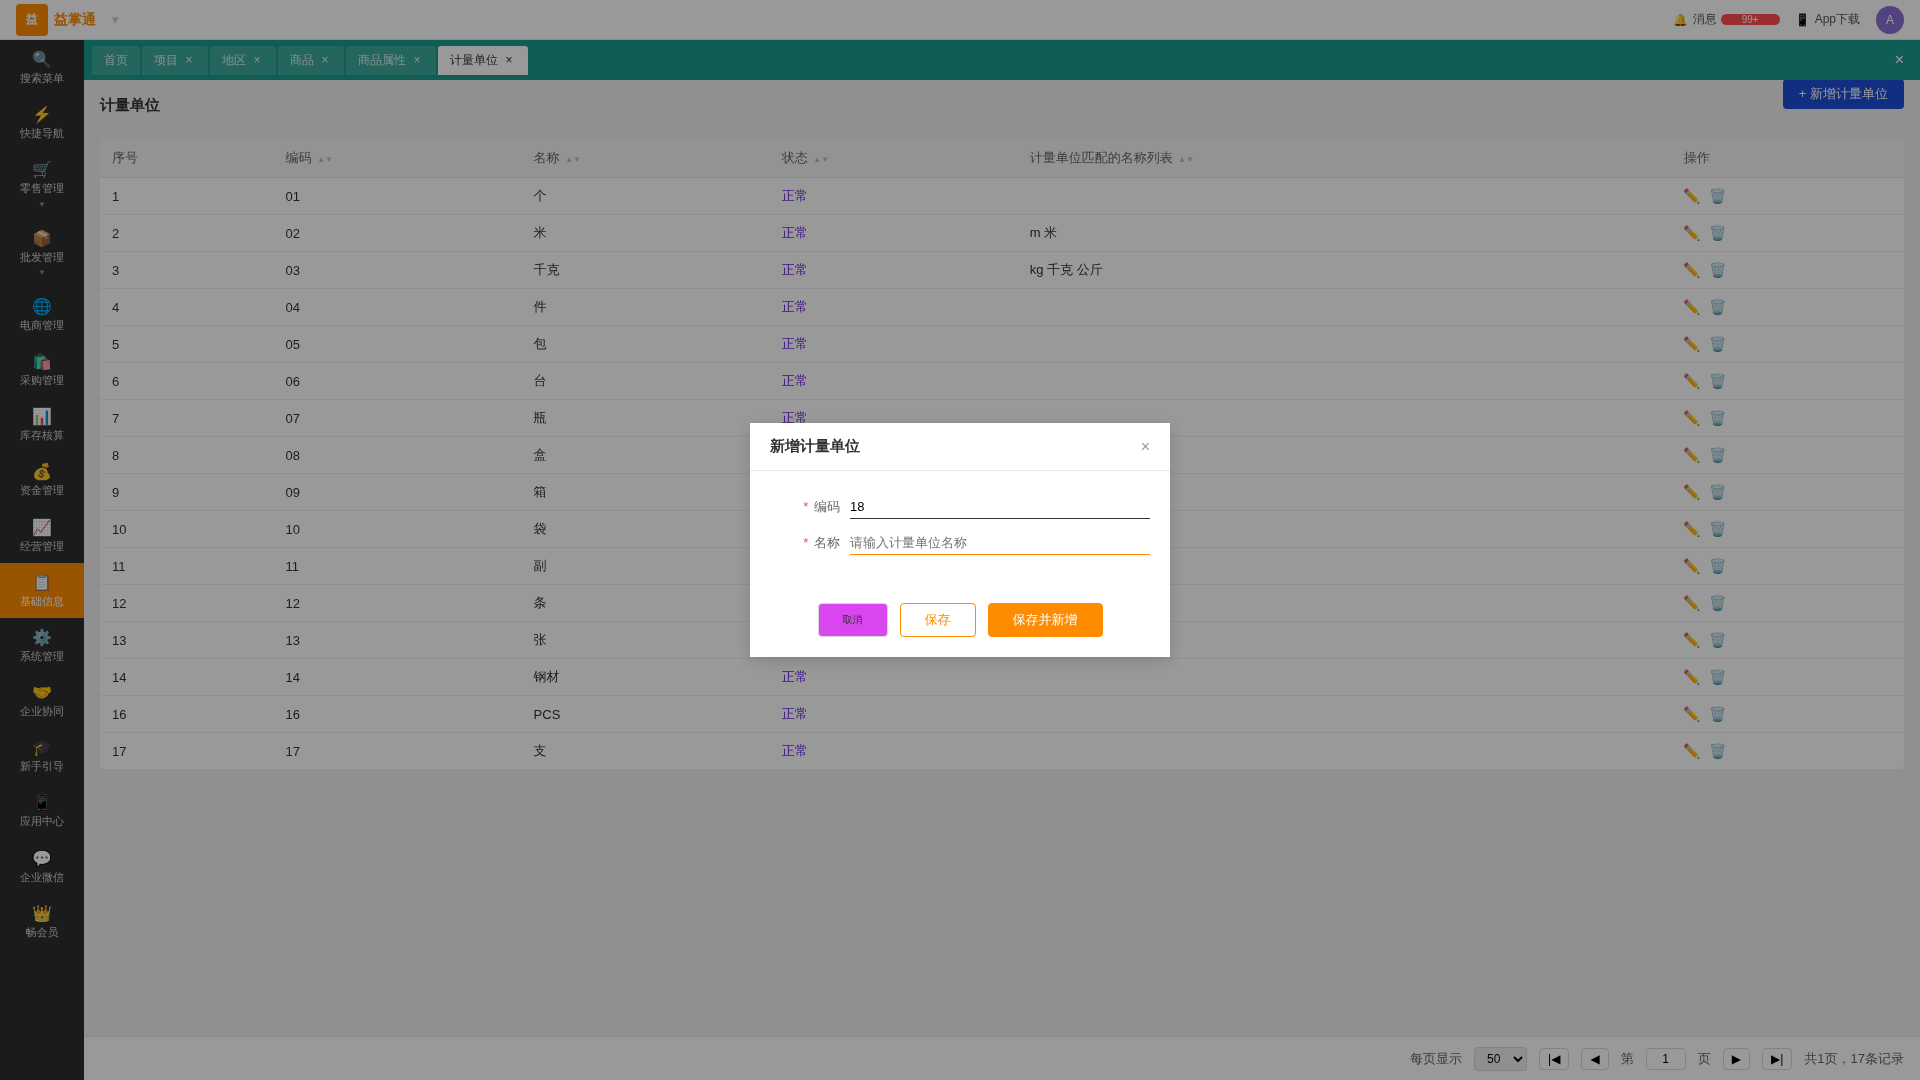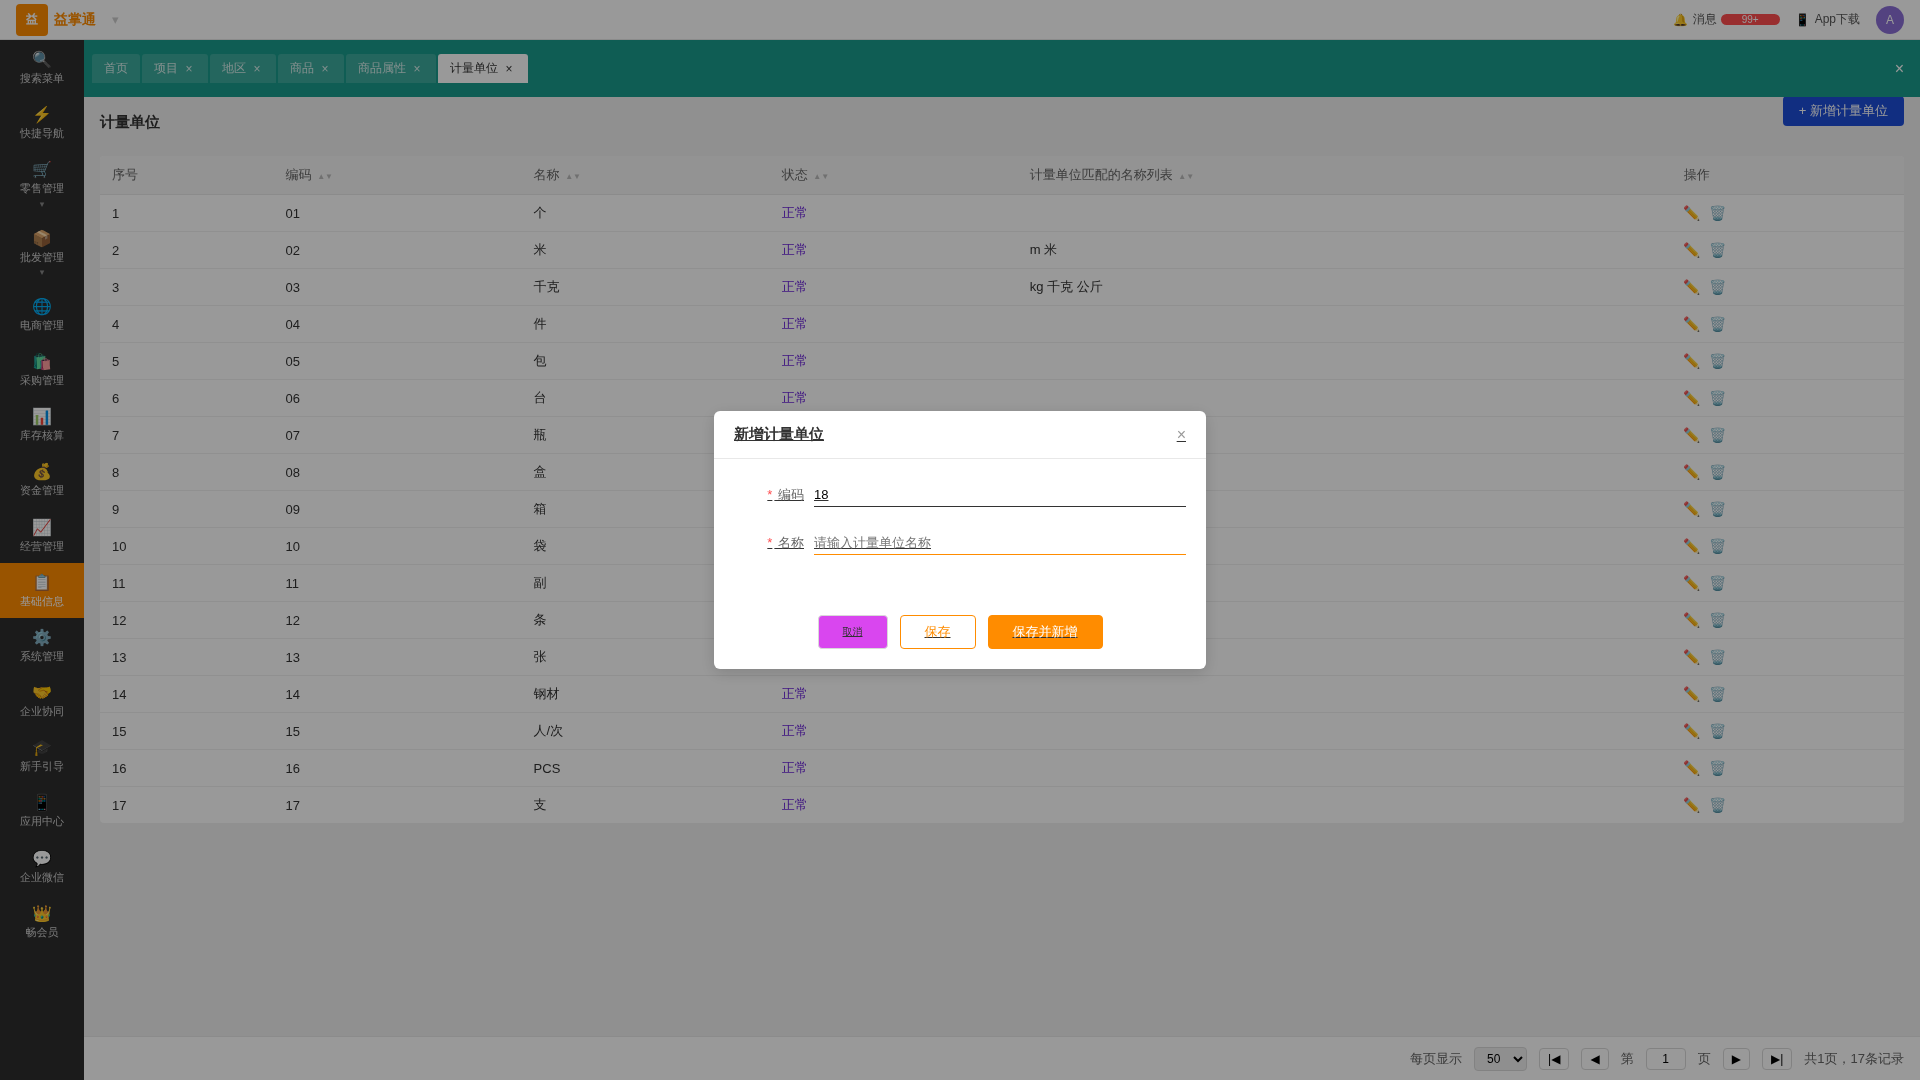--- a/index.html
+++ b/index.html
@@ -23,21 +23,21 @@
     .sidebar { width: 84px; background: #2d2d2d; display: flex; flex-direction: column; }
     .sidebar-item { display: flex; flex-direction: column; align-items: center; padding: 10px 4px; cursor: pointer; color: #ccc; font-size: 11px; gap: 3px; }
     .sidebar-item.active { background: #ff8c00; color: #fff; }
     .sidebar-item-icon { font-size: 16px; }
     .sidebar-item-label { text-align: center; line-height: 1.2; }
 
     
     .content-area { flex: 1; display: flex; flex-direction: column; overflow: hidden; }
 
     
-    .tabs-bar { height: 57px; background: #1a9c8c; display: flex; align-items: center; padding: 0 8px; gap: 2px; }
+    .tabs-bar { height: 40px; background: #1a9c8c; display: flex; align-items: center; padding: 0 8px; gap: 2px; }
     .tab { display: flex; align-items: center; gap: 4px; padding: 6px 12px; border-radius: 3px 3px 0 0; cursor: pointer; font-size: 12px; color: rgba(255,255,255,0.8); background: rgba(255,255,255,0.15); }
     .tab.active { background: #fff; color: #333; }
     .tab-close-btn { width: 14px; height: 14px; display: flex; align-items: center; justify-content: center; border-radius: 50%; }
     .close-tab-btn { position: absolute; right: 16px; color: white; background: none; border: none; cursor: pointer; font-size: 16px; top: 50%; transform: translateY(-50%); }
     .tabs-bar { position: relative; }
 
     
     .page-content { flex: 1; padding: 16px; overflow: auto; background: #f0f0f0; }
     .page-title { font-size: 15px; font-weight: bold; margin-bottom: 12px; color: #333; }
     .add-btn { background: #1d4ed8; color: white; border: none; padding: 6px 16px; border-radius: 4px; cursor: pointer; font-size: 13px; float: right; margin-top: -36px; }
@@ -58,26 +58,26 @@
     .footer { height: 44px; background: #fff; border-top: 1px solid #e8e8e8; display: flex; align-items: center; justify-content: flex-end; padding: 0 16px; gap: 12px; font-size: 13px; color: #666; }
     .footer-select { border: 1px solid #d9d9d9; border-radius: 4px; padding: 3px 2px 3px 8px; font-size: 12px; }
     .pagination-btn { border: 1px solid #d9d9d9; background: #fff; padding: 3px 8px; cursor: pointer; border-radius: 4px; font-size: 12px; }
     .pagination-btn:disabled { color: #ccc; cursor: not-allowed; }
     .page-input { border: 1px solid #d9d9d9; border-radius: 4px; padding: 3px 6px; width: 40px; text-align: center; font-size: 12px; }
 
     
     .overlay { position: fixed; top: 0; left: 0; right: 0; bottom: 0; background: rgba(0,0,0,0.4); z-index: 100; display: flex; align-items: center; justify-content: center; }
 
     
-    .dialog { background: #fff; border-radius: 6px; width: 492px; box-shadow: 0 4px 16px rgba(0,0,0,0.15); text-decoration: underline; }
+    .dialog { background: #fff; border-radius: 0; width: 420px; box-shadow: 0 4px 16px rgba(0,0,0,0.15); }
     .dialog-header { padding: 14px 20px; border-bottom: 1px solid #e8e8e8; display: flex; align-items: center; justify-content: space-between; }
     .dialog-title { font-size: 15px; font-weight: bold; color: #333; }
     .dialog-close { background: none; border: none; cursor: pointer; color: #999; font-size: 16px; }
     .dialog-body { padding: 24px 20px; }
-    .form-row { display: flex; align-items: center; margin-bottom: 24px; }
+    .form-row { display: flex; align-items: center; margin-bottom: 12px; }
     .form-label { width: 80px; text-align: right; padding-right: 10px; color: #666; font-size: 13px; }
     .form-label .required { color: #ff4d4f; margin-right: 2px; }
     .form-control { flex: 1; border: none; border-bottom: 1px solid #d9d9d9; padding: 4px 0; font-size: 13px; outline: none; }
     .form-control.has-value { border-bottom-color: #333; }
     .dialog-footer { padding: 12px 20px 20px; display: flex; justify-content: center; gap: 12px; }
     .btn-cancel { border: 1px solid #d9d9d9; background: #d946ef; padding: 7px 24px; border-radius: 4px; cursor: pointer; font-size: 10px; color: #333; }
     .btn-save { border: 1px solid #ff8c00; background: #fff; color: #ff8c00; padding: 7px 24px; border-radius: 4px; cursor: pointer; font-size: 13px; }
     .btn-save-new { background: #ff8c00; color: #fff; border: 1px solid #ff8c00; padding: 7px 24px; border-radius: 4px; cursor: pointer; font-size: 13px; }
   </style>
 </head>
@@ -410,33 +410,20 @@
       <td><span class="status-normal">正常</span></td>
       <td></td>
       <td>
         <div class="action-icons">
           <span class="action-icon" title="编辑">✏️</span>
           <span class="action-icon" title="删除">🗑️</span>
         </div>
       </td>
     </tr>
               <tr>
-      <td>15</td>
-      <td>15</td>
-      <td>人/次</td>
-      <td><span class="status-normal">正常</span></td>
-      <td></td>
-      <td>
-        <div class="action-icons">
-          <span class="action-icon" title="编辑">✏️</span>
-          <span class="action-icon" title="删除">🗑️</span>
-        </div>
-      </td>
-    </tr>
-              <tr>
       <td>16</td>
       <td>16</td>
       <td>PCS</td>
       <td><span class="status-normal">正常</span></td>
       <td></td>
       <td>
         <div class="action-icons">
           <span class="action-icon" title="编辑">✏️</span>
           <span class="action-icon" title="删除">🗑️</span>
         </div>

